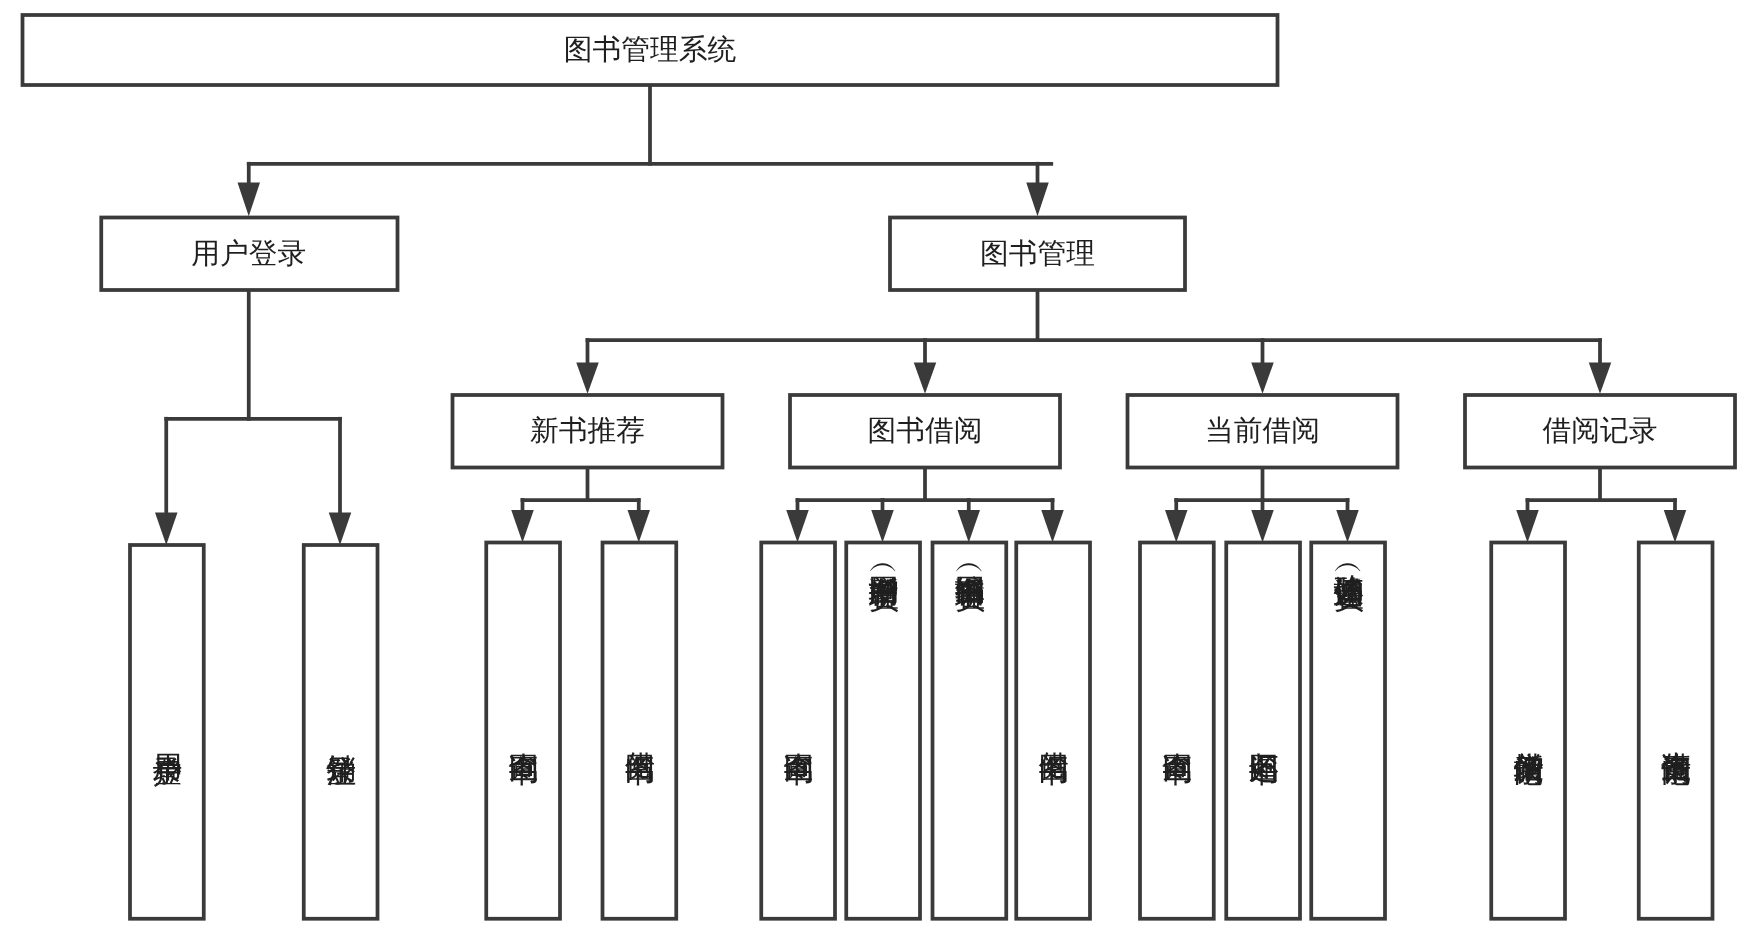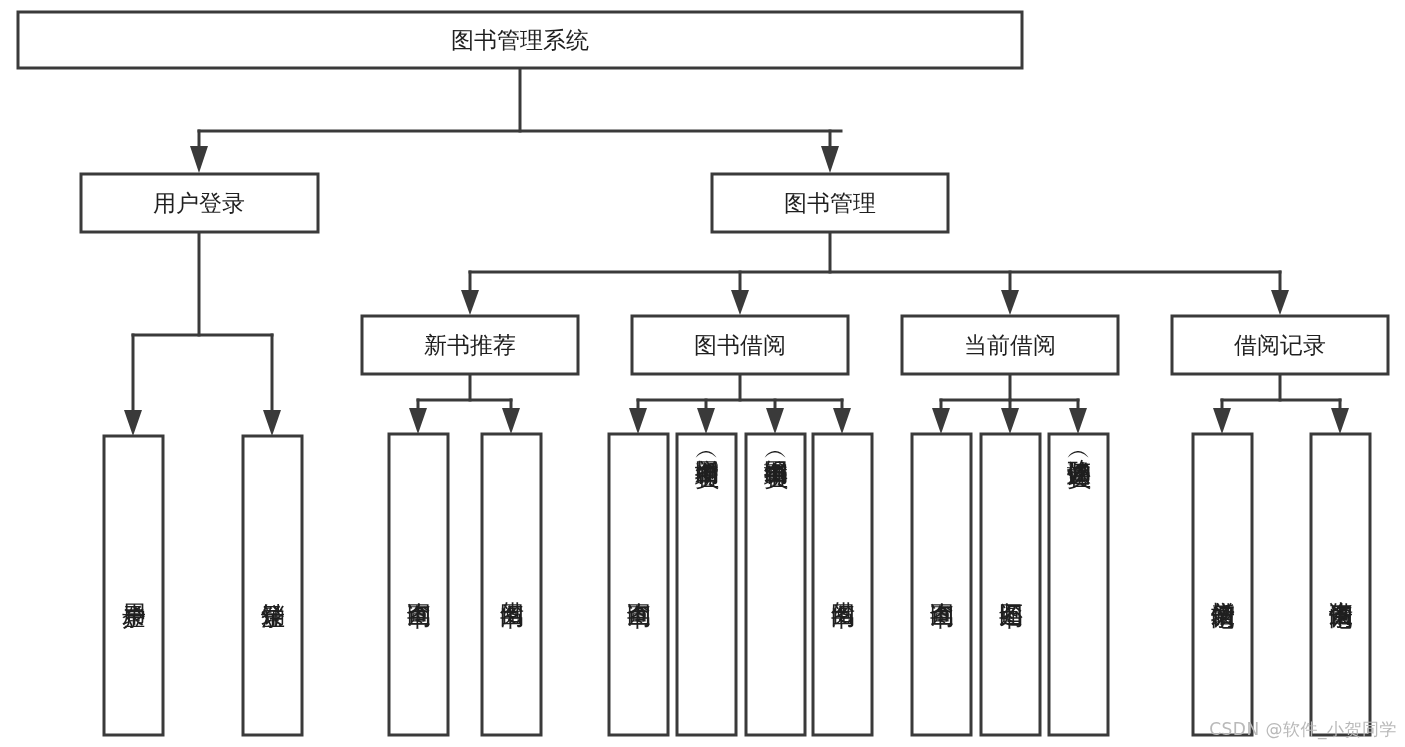--- a/index.html
+++ b/index.html
@@ -234,14 +234,13 @@
   <div class="leaf-label-wrap" style="left:1049px;top:434px;width:59px;height:301px;align-items:flex-start;">
     <span class="leaf-label" style="padding-top:6px;">确认归还（管理员）</span>
   </div>
   <div class="leaf-label-wrap" style="left:1193px;top:434px;width:59px;height:301px;">
     <span class="leaf-label">新增借阅记录</span>
   </div>
   <div class="leaf-label-wrap" style="left:1311px;top:434px;width:59px;height:301px;">
     <span class="leaf-label">查询借阅记录</span>
   </div>
 
-  <div class="watermark">CSDN @软件_小贺同学</div>
 </div>
 
 </body></html>

